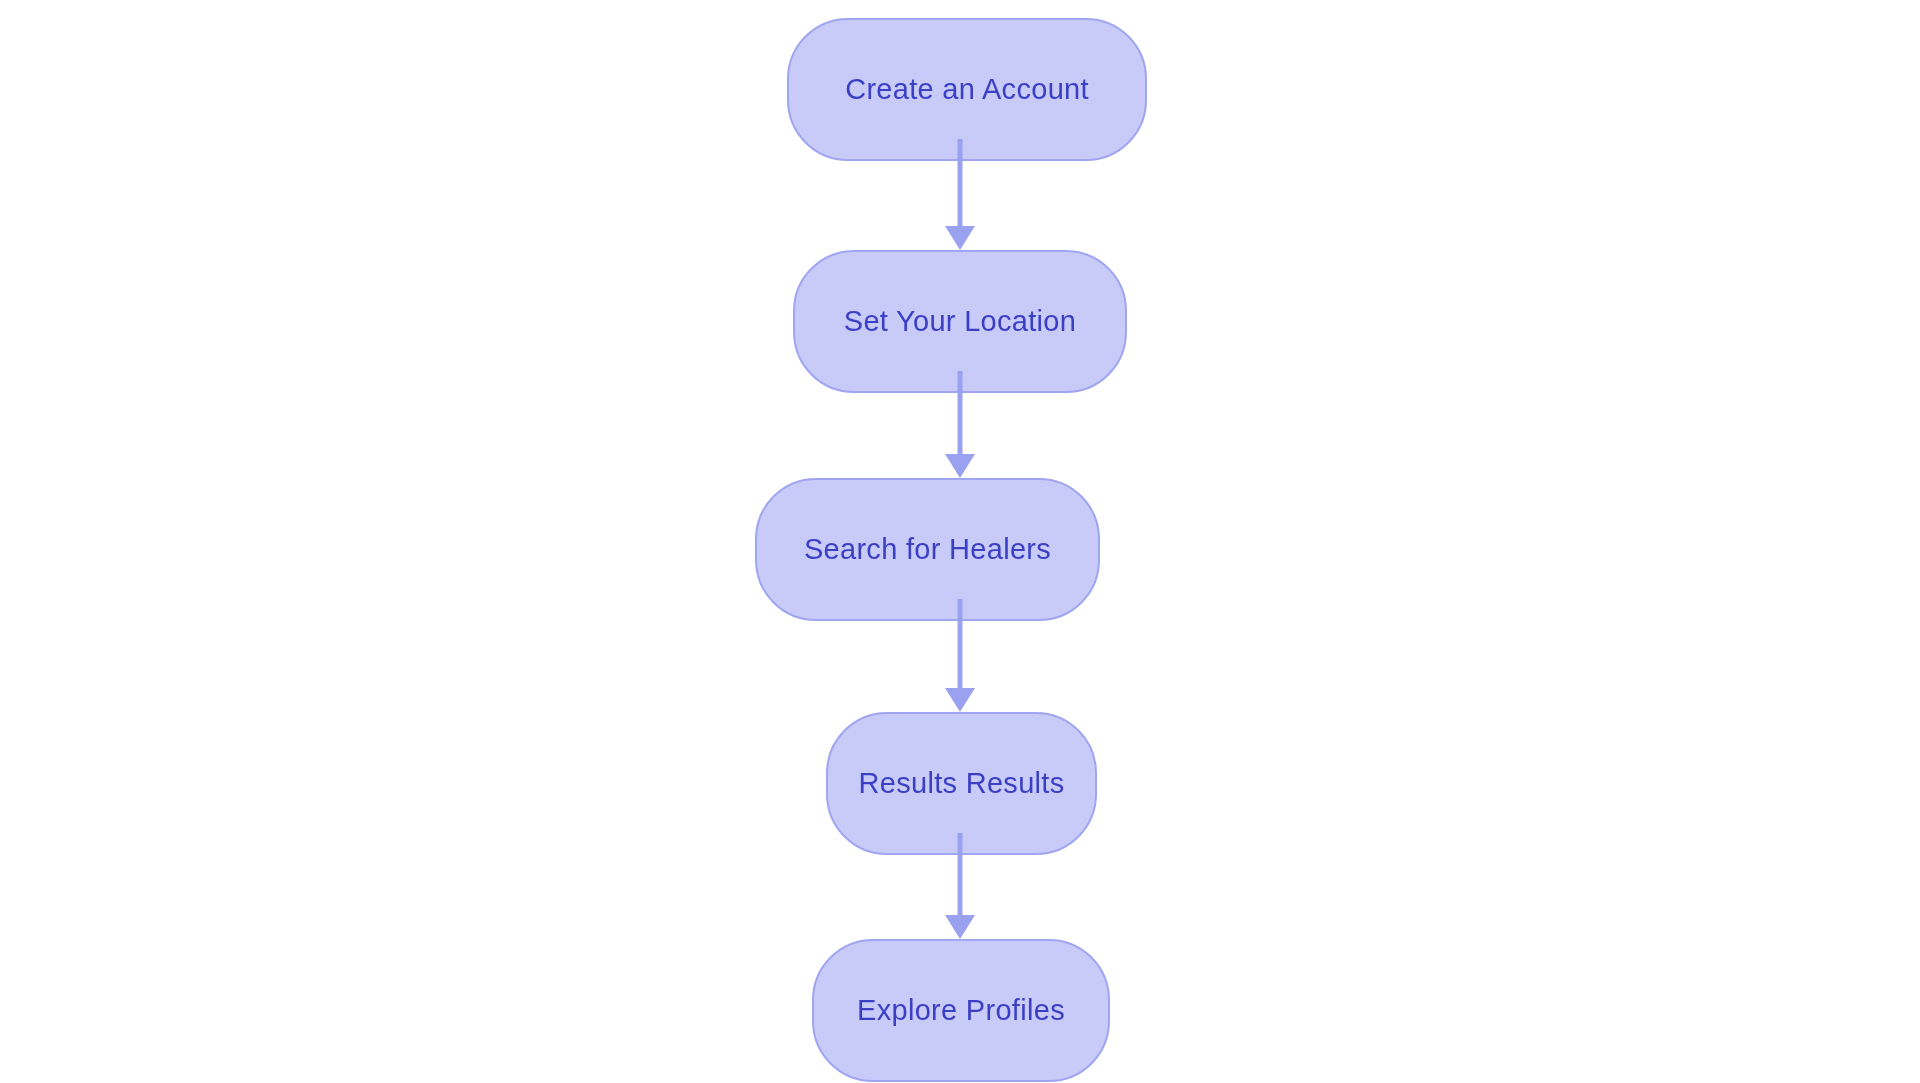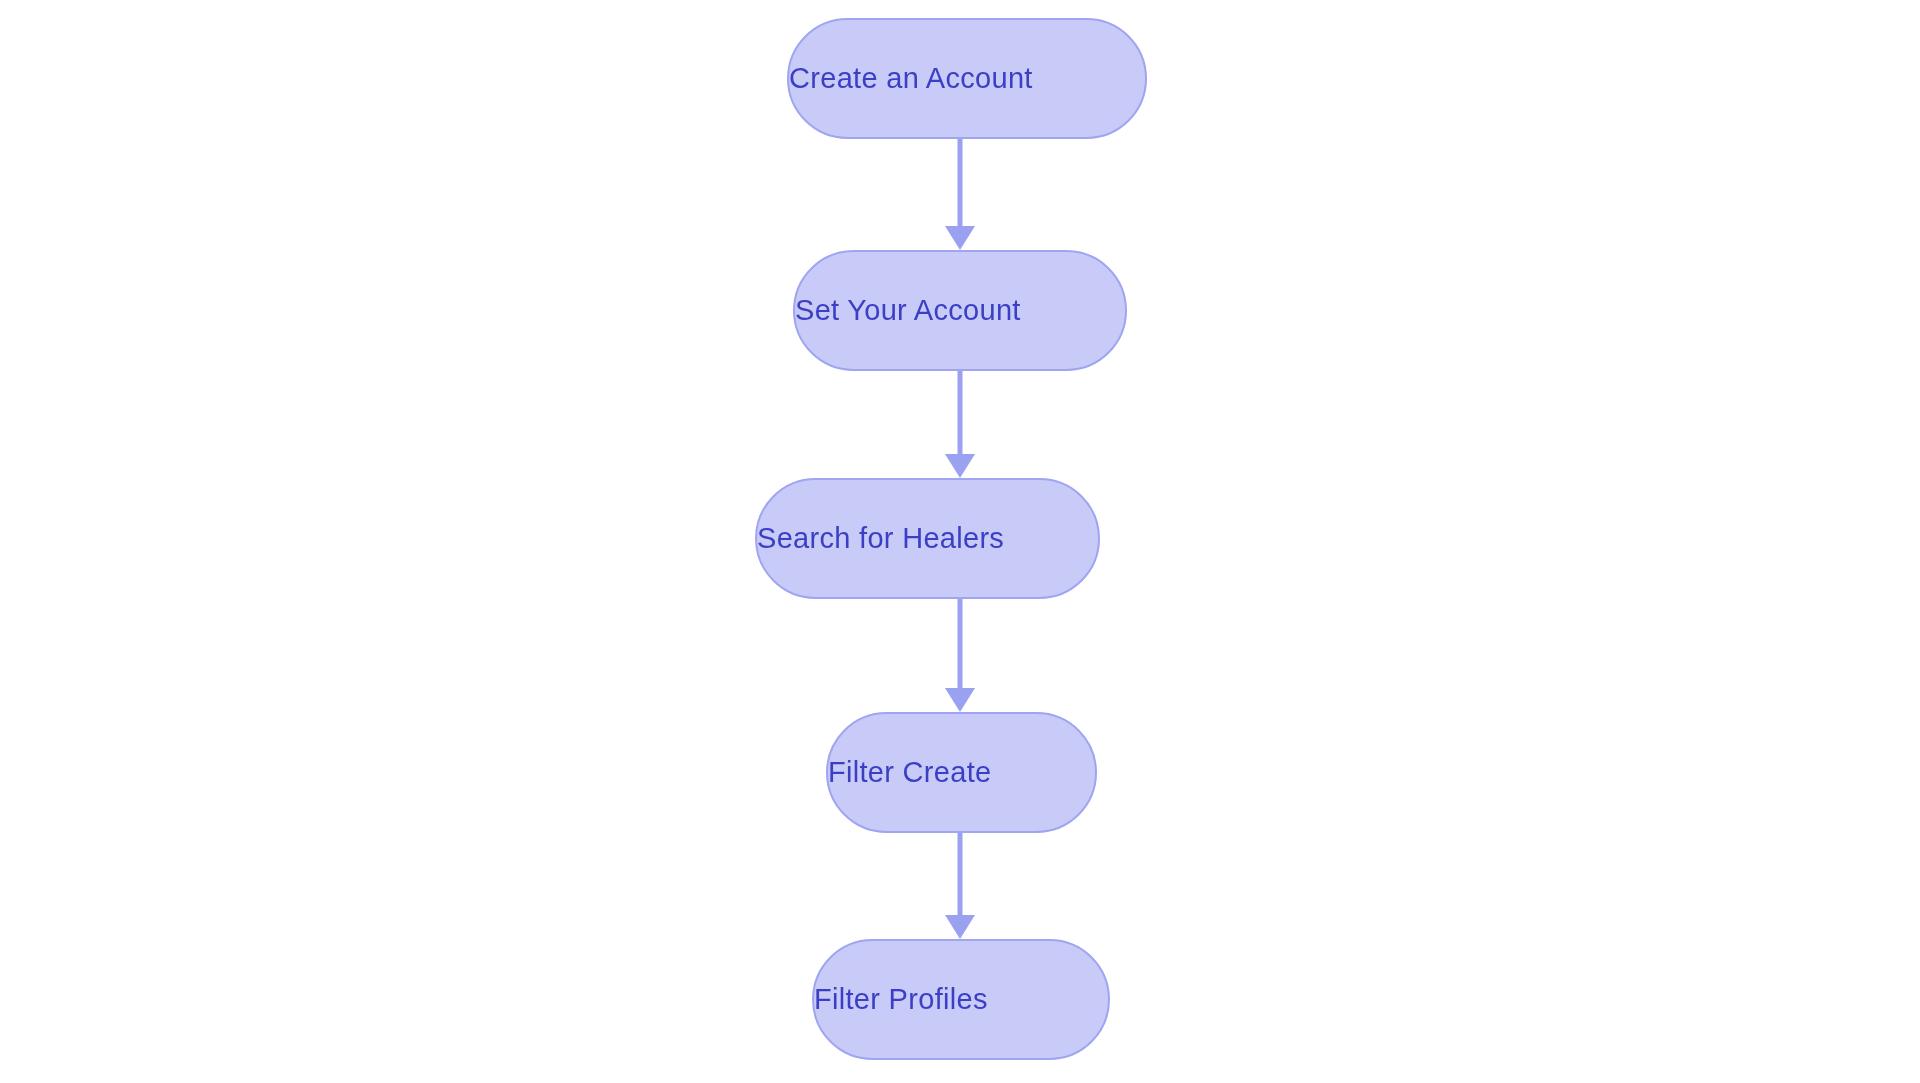--- a/index.html
+++ b/index.html
@@ -10,27 +10,28 @@
   .canvas {
     position: relative;
     width: 1920px;
     height: 1083px;
     background: var(--canvas-bg, #ffffff);
     overflow: hidden;
     font-family: "Liberation Sans", sans-serif;
   }
   .node {
     position: absolute;
-    height: 121px;
+    height: 143px;
     box-sizing: border-box;
     border-radius: 61px;
     background: var(--node-fill, #c8caf8);
     border: 2px solid var(--node-border, #9fa5f0);
     display: flex;
     align-items: center;
+    justify-content: center;
   }
   .node .label {
     color: var(--node-text, #3b3fc4);
     font-size: 29px;
     letter-spacing: 0.3px;
     white-space: nowrap;
   }
   .n0 { left: 787px; top: 18px;  width: 360px; }
   .n1 { left: 793px; top: 250px; width: 334px; }
   .n2 { left: 755px; top: 478px; width: 345px; }
@@ -75,43 +76,43 @@
   <div class="node n0">
     <span class="label">Create an Account</span>
   </div>
 
   <div class="arrow a0">
     <div class="line"></div>
     <div class="head"></div>
   </div>
 
   <div class="node n1">
-    <span class="label">Set Your Account</span>
+    <span class="label">Set Your Location</span>
   </div>
 
   <div class="arrow a1">
     <div class="line"></div>
     <div class="head"></div>
   </div>
 
   <div class="node n2">
     <span class="label">Search for Healers</span>
   </div>
 
   <div class="arrow a2">
     <div class="line"></div>
     <div class="head"></div>
   </div>
 
   <div class="node n3">
-    <span class="label">Filter Create</span>
+    <span class="label">Results Results</span>
   </div>
 
   <div class="arrow a3">
     <div class="line"></div>
     <div class="head"></div>
   </div>
 
   <div class="node n4">
-    <span class="label">Filter Profiles</span>
+    <span class="label">Explore Profiles</span>
   </div>
 
 </div>
 
 </body></html>

